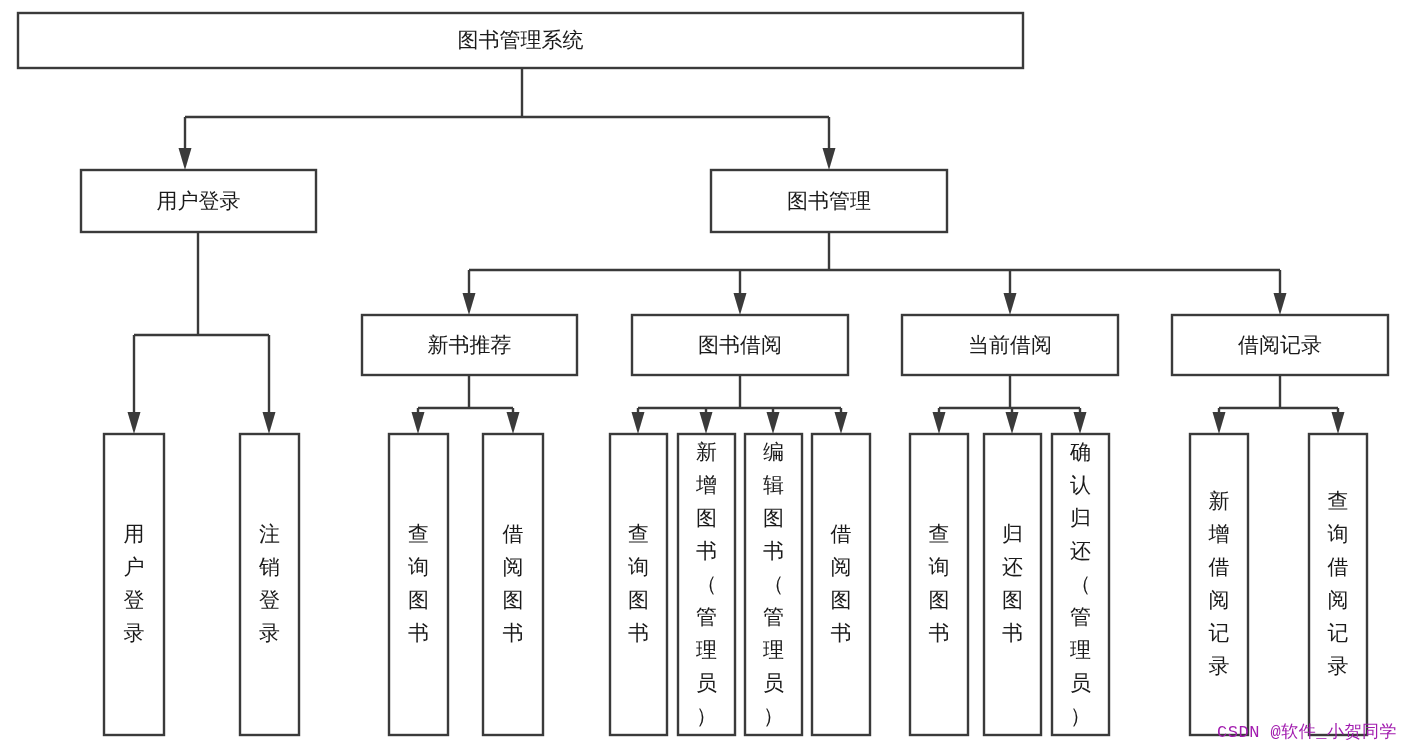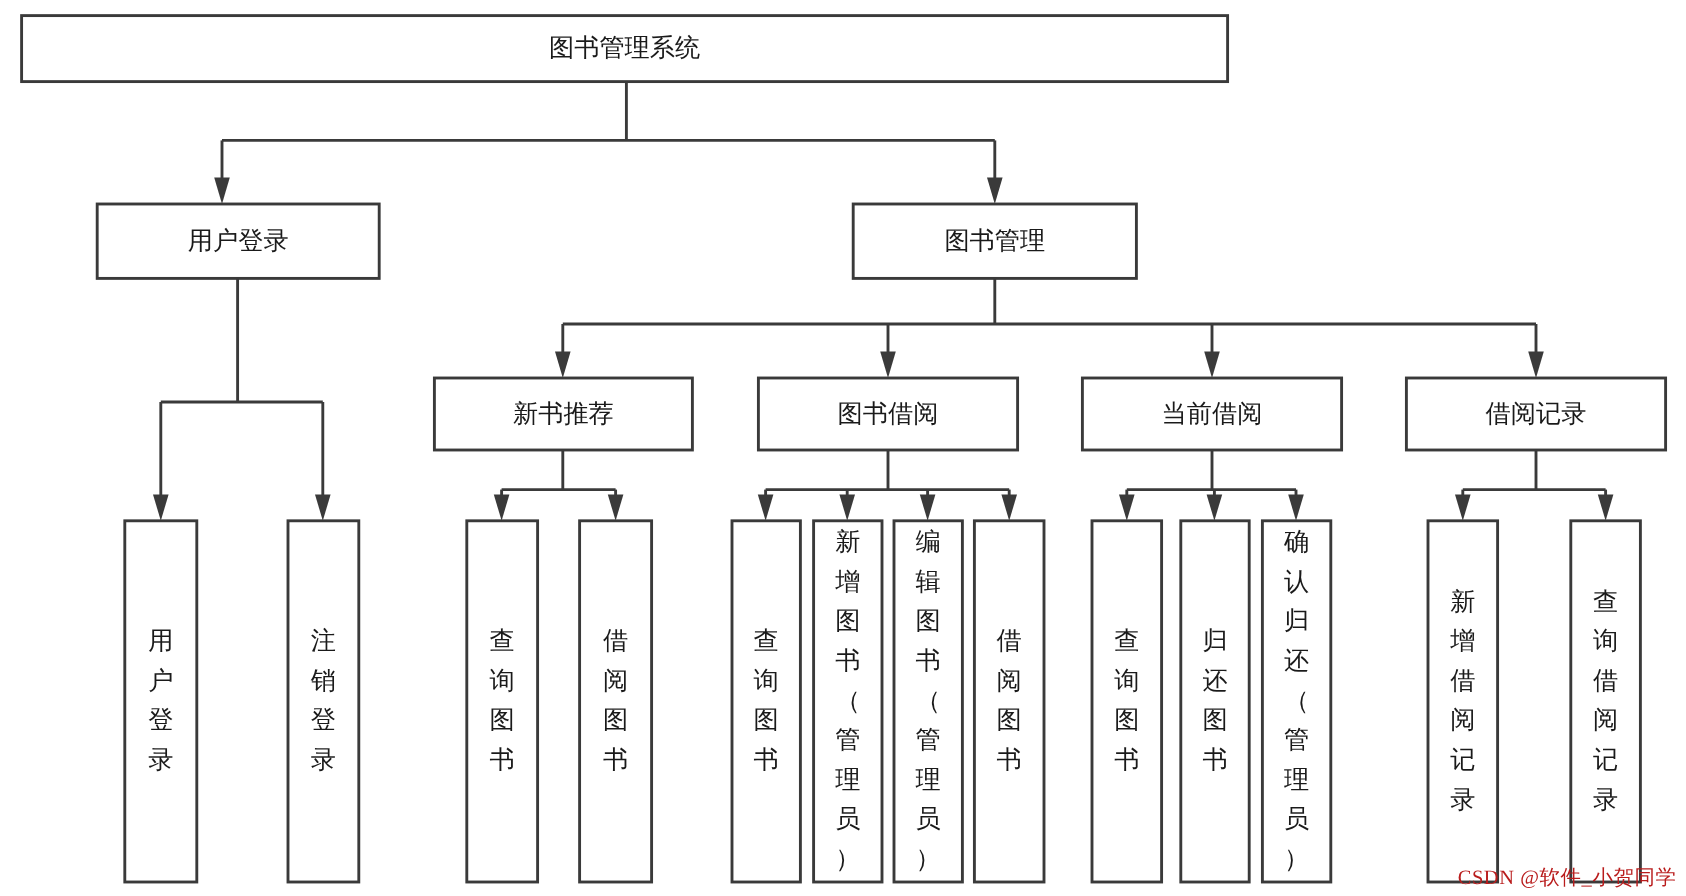--- a/index.html
+++ b/index.html
@@ -54,23 +54,23 @@
     font-size: 21px;
     fill: #1a1a1a;
     text-anchor: middle;
     dominant-baseline: middle;
     white-space: pre;
   }
   .watermark-text {
     position: absolute;
     right: 8px;
     bottom: 4px;
-    font-family: Liberation Serif, serif;
+    font-family: Liberation Mono, monospace;
     font-size: 17px;
-    color: #b91c1c;
+    color: #a21caf;
     letter-spacing: 0.5px;
     user-select: none;
     pointer-events: none;
     white-space: nowrap;
   }
 </style>
 </head>
 <body>
 
 <div id="diagram-root">

